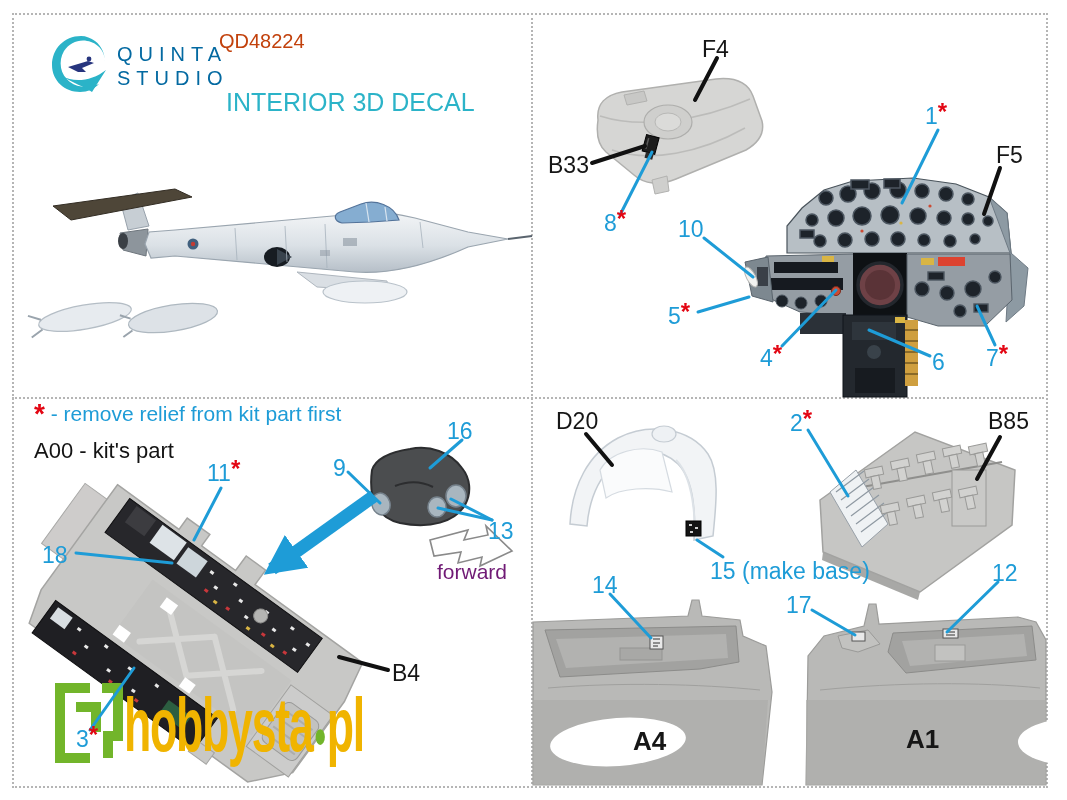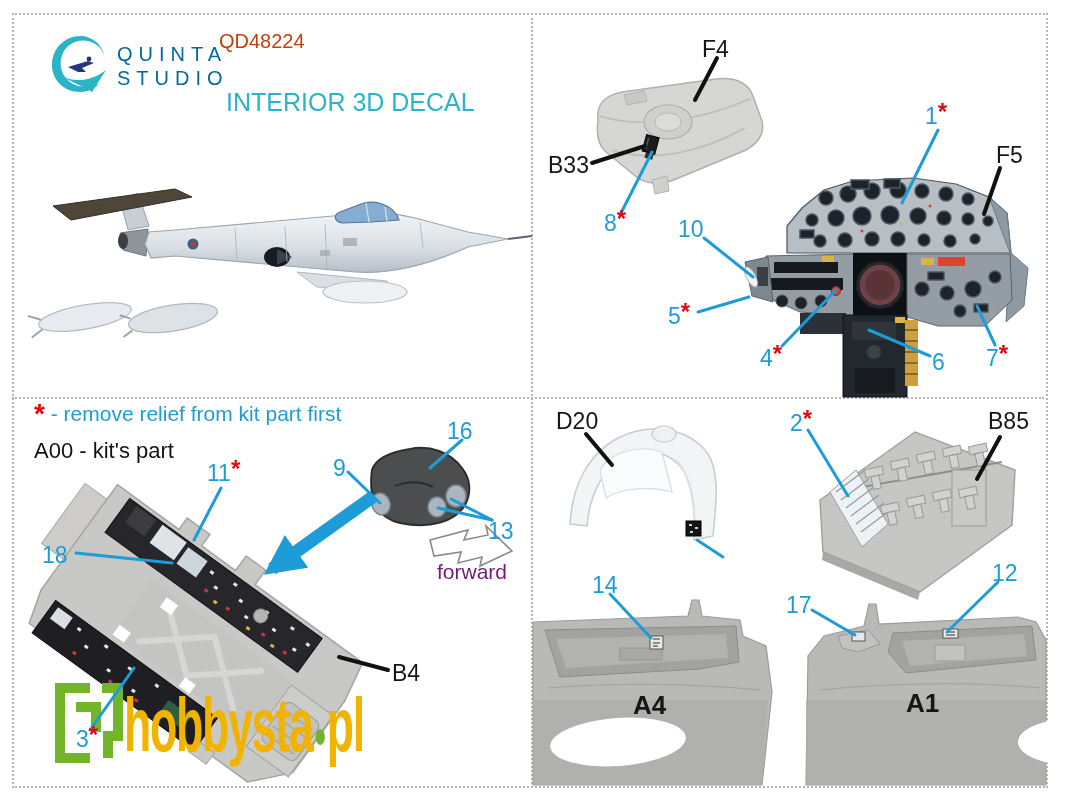--- a/index.html
+++ b/index.html
@@ -4,21 +4,21 @@
 <style>
   html,body{margin:0;padding:0;background:#fff;}
   .sheet{position:relative;width:1067px;height:800px;background:#fff;overflow:hidden;
          font-family:"Liberation Sans", sans-serif;}
   .dashed{position:absolute;pointer-events:none;}
   .b-outer{left:12px;top:13px;width:1032px;height:771px;border:2px dotted #b5b5b5;}
   .b-v{left:531px;top:13px;width:0;height:771px;border-left:2px dotted #b5b5b5;}
   .b-h{left:12px;top:397px;width:1032px;height:0;border-top:2px dotted #b5b5b5;}
   .abs{position:absolute;}
   .lbl{position:absolute;color:#161616;font-size:23px;z-index:40;white-space:nowrap;text-align:right;}
-  .lbl.big{font-size:26px;font-weight:bold;}
+  .lbl.big{font-size:26px;font-weight:bold;margin-top:36px;}
   .co{position:absolute;color:#1e9cd7;font-size:23px;z-index:40;white-space:nowrap;}
   .co .star,.star{color:#e30613;font-weight:bold;font-size:24px;vertical-align:4px;line-height:0;}
   .brand{position:absolute;left:117px;top:42px;color:#0369a1;font-weight:normal;
          font-size:20px;letter-spacing:6px;line-height:24px;z-index:40;}
   .code{position:absolute;left:219px;top:30px;color:#c2410c;font-size:20px;z-index:40;}
   .title{position:absolute;left:226px;top:56px;color:#1c75bc;font-size:22px;font-weight:bold;z-index:40;}
   .subtitle{position:absolute;left:226px;top:88px;color:#2bb3c8;font-size:25px;z-index:40;text-align:center;}
   .legendline{position:absolute;left:34px;top:402px;z-index:40;color:#1e9cd7;font-size:21px;}
   .legendline .star{font-size:28px;vertical-align:-2px;}
   .kitnote{position:absolute;left:34px;top:438px;color:#141414;font-size:22px;z-index:40;}
@@ -439,17 +439,18 @@
   <div class="co" style="left:668px;top:303px"><span>5</span><span class="star">*</span></div>
   <div class="co" style="left:932px;top:349px"><span>6</span><span class="star"></span></div>
   <div class="co" style="left:986px;top:345px"><span>7</span><span class="star">*</span></div>
   <div class="co" style="left:604px;top:210px"><span>8</span><span class="star">*</span></div>
   <div class="co" style="left:333px;top:455px"><span>9</span><span class="star"></span></div>
   <div class="co" style="left:678px;top:216px"><span>10</span><span class="star"></span></div>
   <div class="co" style="left:207px;top:460px"><span>11</span><span class="star">*</span></div>
   <div class="co" style="left:992px;top:560px"><span>12</span><span class="star"></span></div>
   <div class="co" style="left:488px;top:518px"><span>13</span><span class="star"></span></div>
   <div class="co" style="left:592px;top:572px"><span>14</span><span class="star"></span></div>
+  <div class="co" style="left:710px;top:558px"><span>15 (make base)</span><span class="star"></span></div>
   <div class="co" style="left:447px;top:418px"><span>16</span><span class="star"></span></div>
   <div class="co" style="left:786px;top:592px"><span>17</span><span class="star"></span></div>
   <div class="co" style="left:42px;top:542px"><span>18</span><span class="star"></span></div>
 
 </div>
 
 </body></html>

